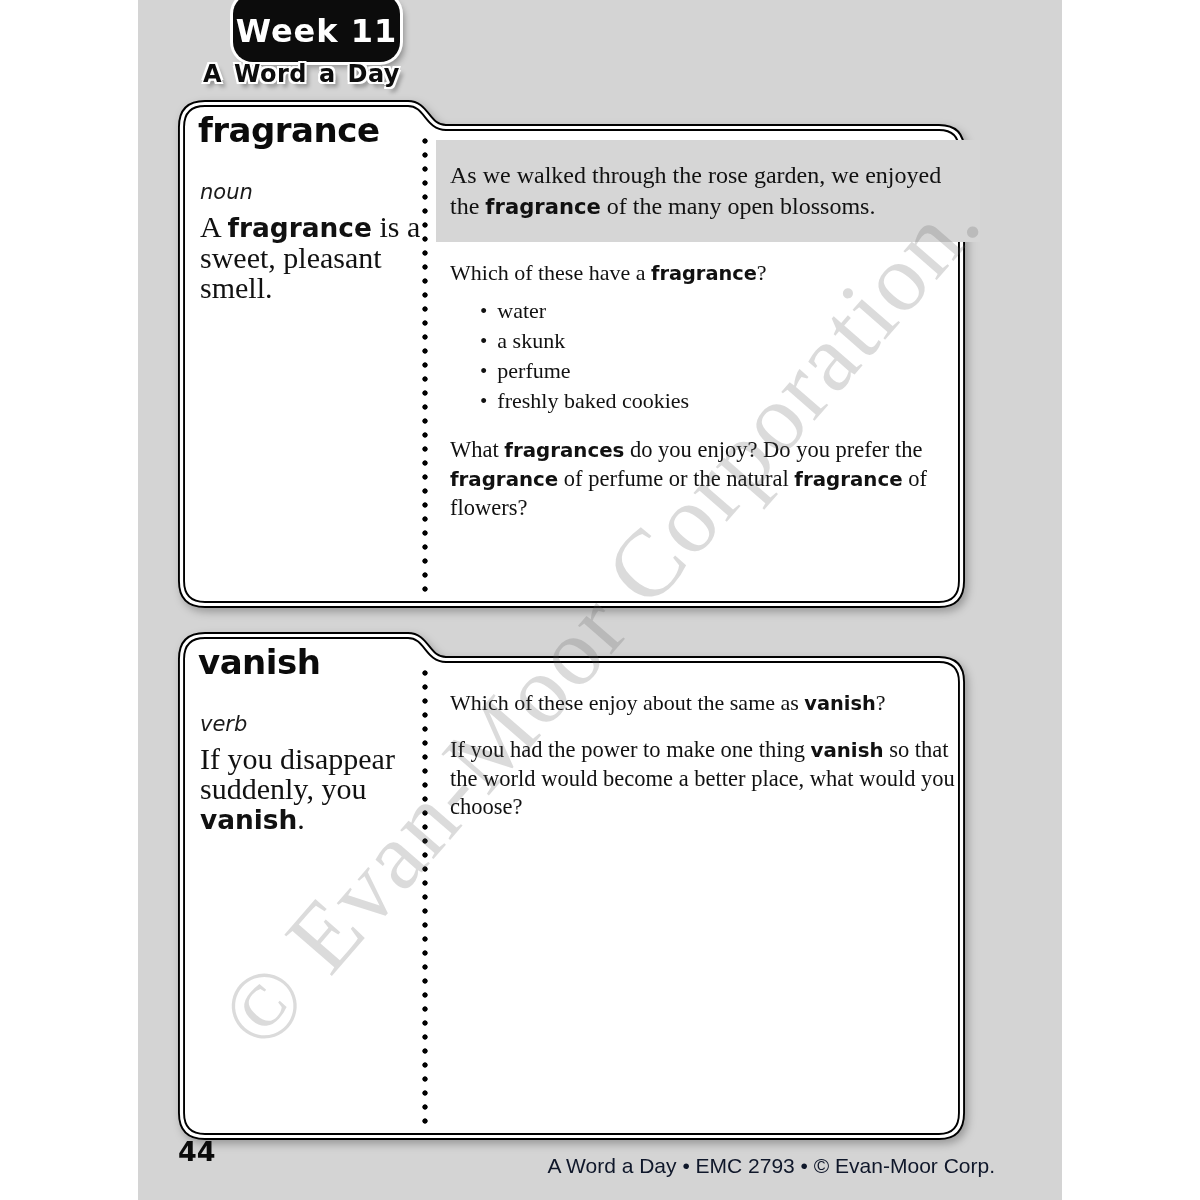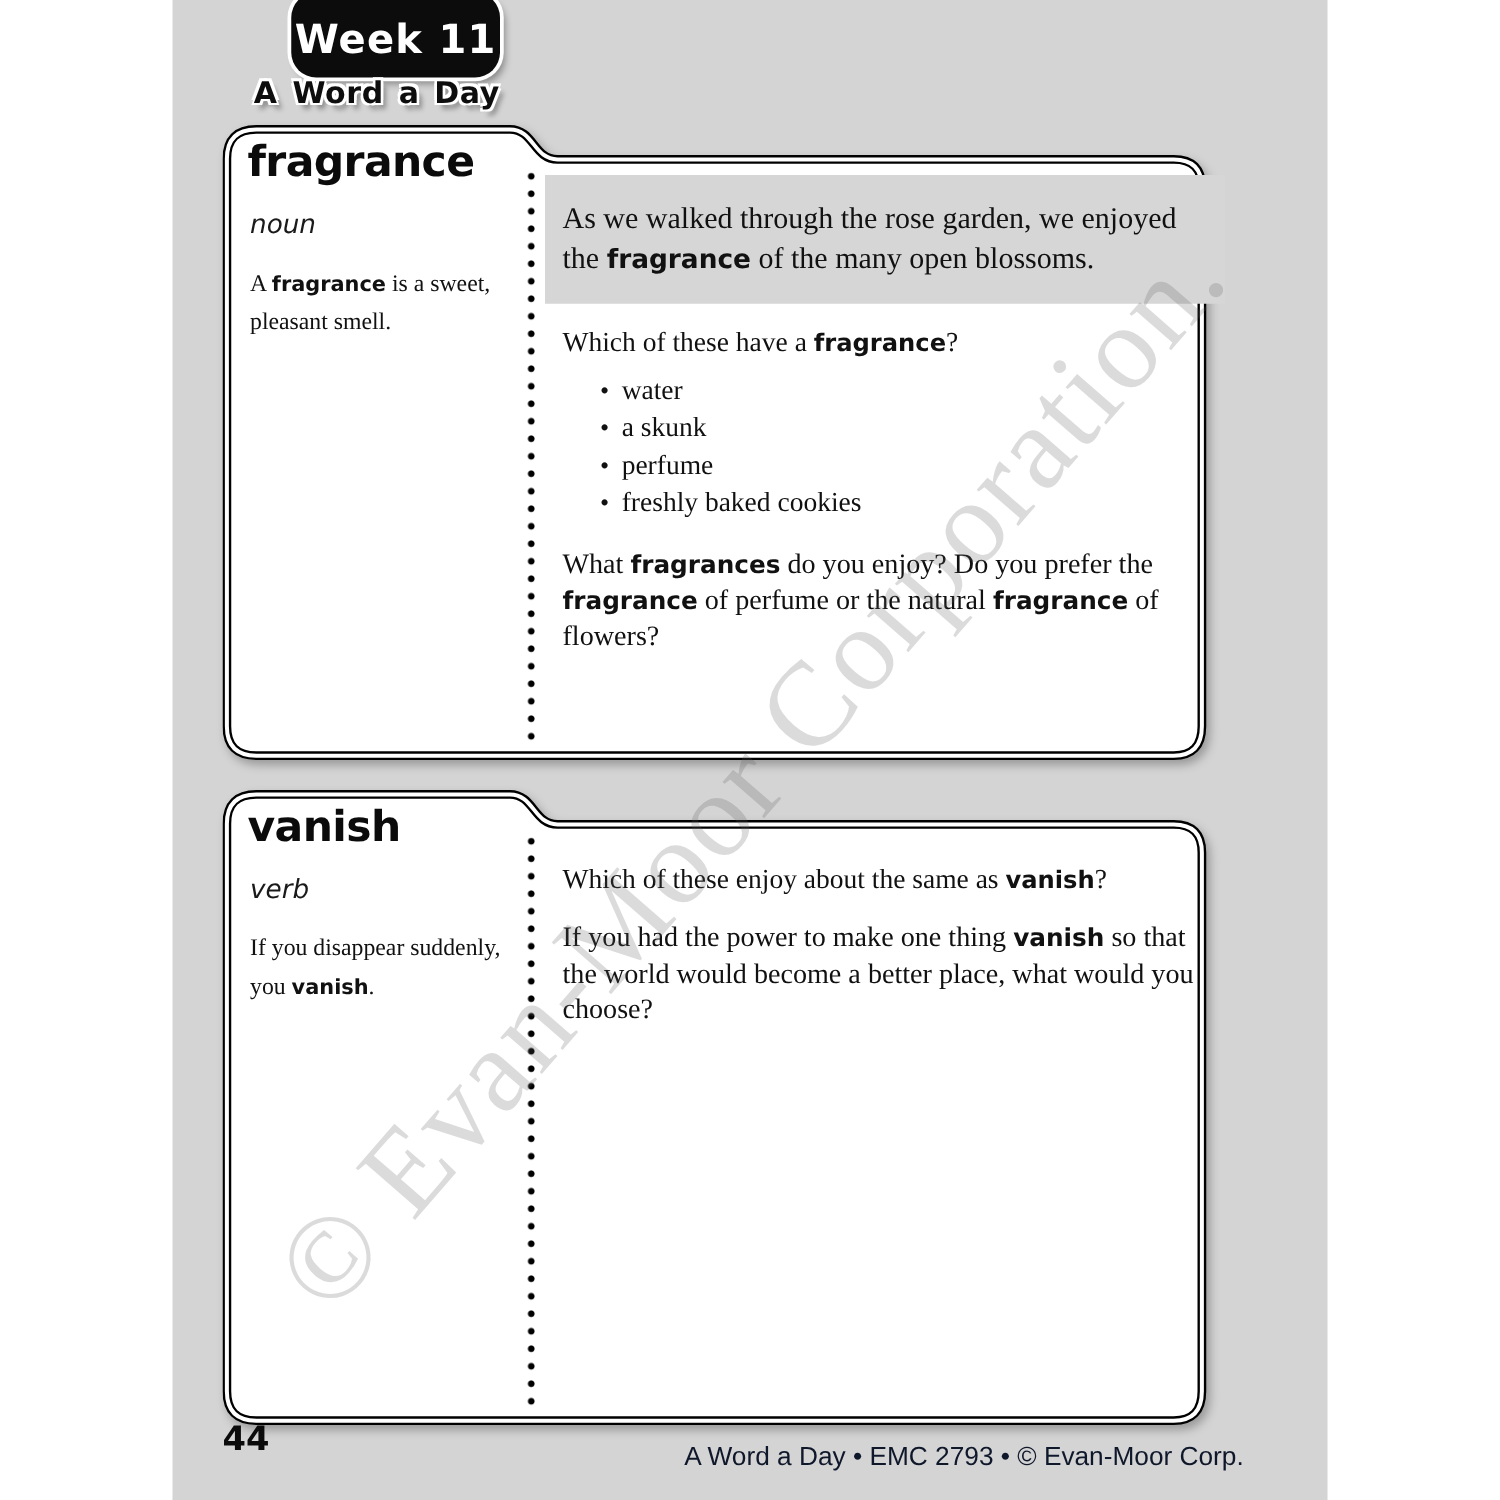--- a/index.html
+++ b/index.html
@@ -45,26 +45,26 @@
     background-image:radial-gradient(circle at 3px 3px, #000 2.3px, rgba(0,0,0,0) 3px);
     background-size:6px 14px; background-repeat:repeat-y;
   }
 
   .headword {
     position:absolute; left:20px; top:10px;
     font-family:"DejaVu Sans", sans-serif; font-weight:800; font-size:34px;
     letter-spacing:-0.5px; color:#0b0b0b;
   }
   .pos {
-    position:absolute; left:22px; top:67px;
+    position:absolute; left:22px; top:80px;
     font-family:"DejaVu Sans", sans-serif; font-style:italic; font-size:21px; color:#1a1a1a;
   }
   .definition {
     position:absolute; left:22px; top:112px; width:226px;
-    font-size:19px; line-height:30px;
+    font-size:30px; line-height:30px;
   }
 
   .right-col { position:absolute; left:258px; top:40px; width:544px; }
   .example {
     background:#d6d6d6; padding:20px 14px;
     font-size:24px; line-height:31px;
   }
   .question { margin:18px 0 0 14px; font-size:22px; }
   .options { margin:10px 0 0 44px; list-style:none; font-size:22px; line-height:29px; }
   .options li::before { content:"\2022"; margin-right:10px; font-size:0.95em; }

